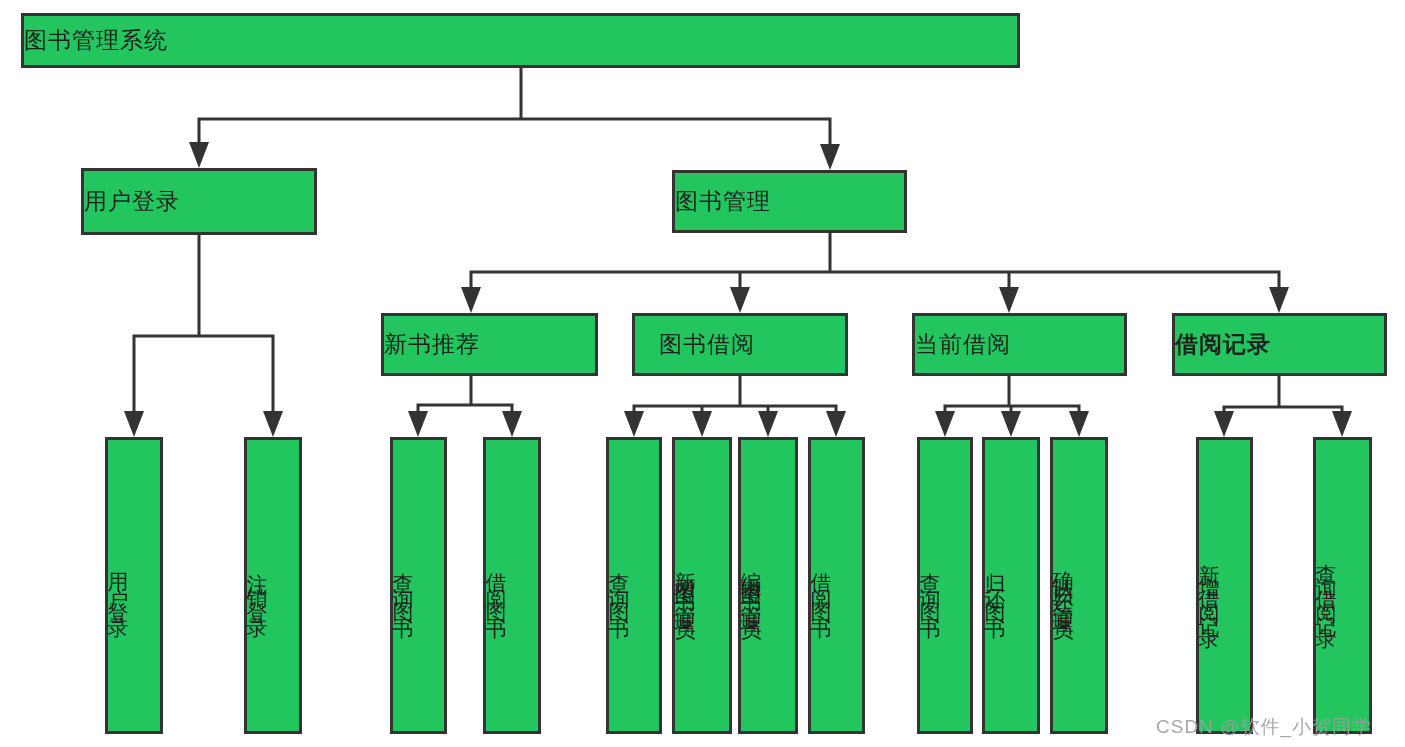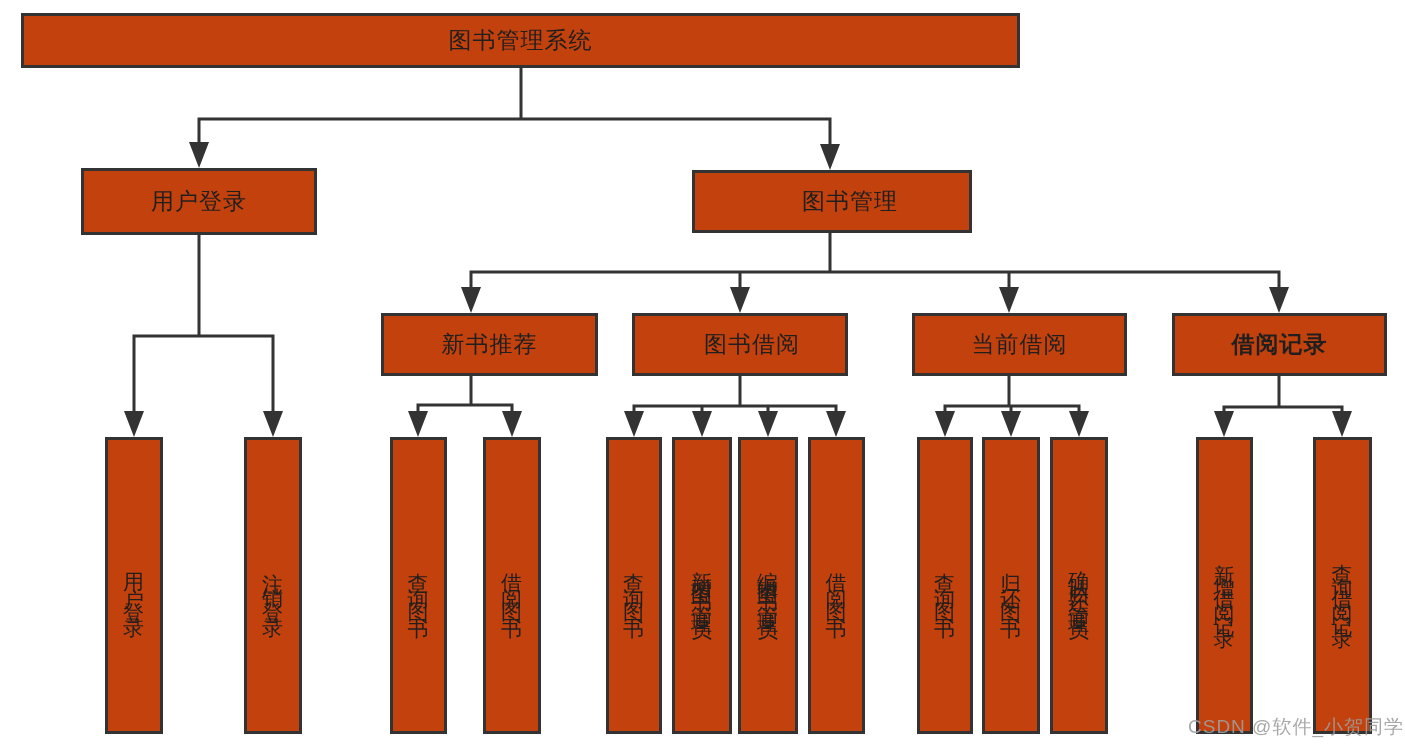--- a/index.html
+++ b/index.html
@@ -8,51 +8,51 @@
     width:1405px;height:747px;
     background:#ffffff;
     font-family:"Liberation Sans", sans-serif;
     overflow:hidden;
   }
   #connectors{position:absolute;left:0;top:0;width:1405px;height:747px;}
   .box{
     position:absolute;
     box-sizing:border-box;
     border:3px solid #333333;
-    background:#c2410c;
-    display:flex;align-items:center;justify-content:center;
+    background:#22c55e;
+    display:flex;align-items:center;
     color:#1f1f1f;
     font-size:23px;
     letter-spacing:1px;
     z-index:2;
   }
   .leaf span{
     writing-mode:vertical-rl;
     text-orientation:mixed;
     font-size:21px;
     line-height:1;
     white-space:nowrap;
   }
   .v4 span{letter-spacing:15px;}
   .v6 span{letter-spacing:13px;}
   .v9 span{letter-spacing:7px;}
   #watermark{
     position:absolute;
-    left:1188px;top:714px;
+    left:1156px;top:714px;
     font-size:19px;
     color:#9e9e9e;
     letter-spacing:1px;
     z-index:5;
     opacity:0.9;
     white-space:nowrap;
   }
   
   #n-root{left:21px;top:13px;width:999px;height:55px;}
   #n-user-login{left:81px;top:168px;width:236px;height:67px;}
-  #n-book-management{left:692px;top:170px;width:280px;height:63px;padding-left:36px;}
+  #n-book-management{left:672px;top:170px;width:235px;height:63px;}
   #n-new-book-recommend{left:381px;top:313px;width:217px;height:63px;}
   #n-book-borrowing{left:632px;top:313px;width:216px;height:63px;padding-left:24px;}
   #n-current-borrowing{left:902px;top:313px;width:215px;height:63px;margin-left:10px;}
   #n-borrow-records{left:1172px;top:313px;width:215px;height:63px;font-weight:bold;}
   #n-user-login-leaf{left:105px;top:437px;width:58px;height:297px;}
   #n-logout-leaf{left:244px;top:437px;width:58px;height:297px;}
   #n-query-books-1{left:390px;top:437px;width:57px;height:297px;}
   #n-borrow-books-1{left:483px;top:437px;width:58px;height:297px;}
   #n-query-books-2{left:606px;top:437px;width:56px;height:297px;}
   #n-add-books-admin{left:672px;top:437px;width:60px;height:297px;}

